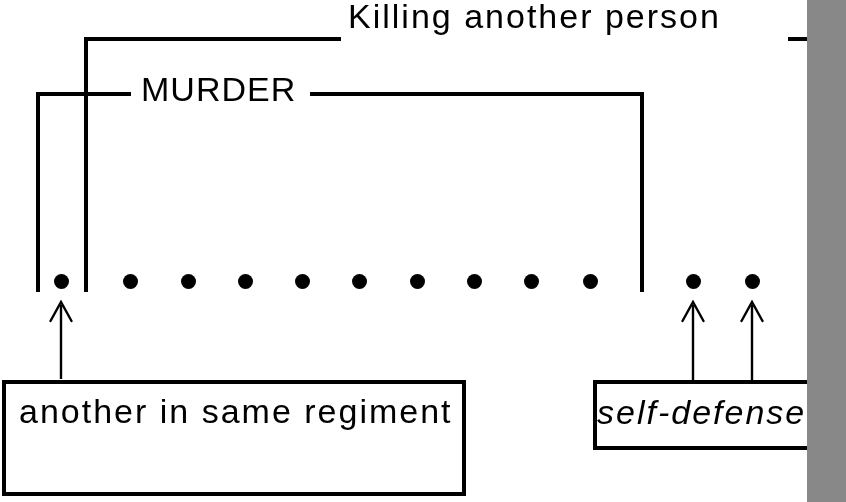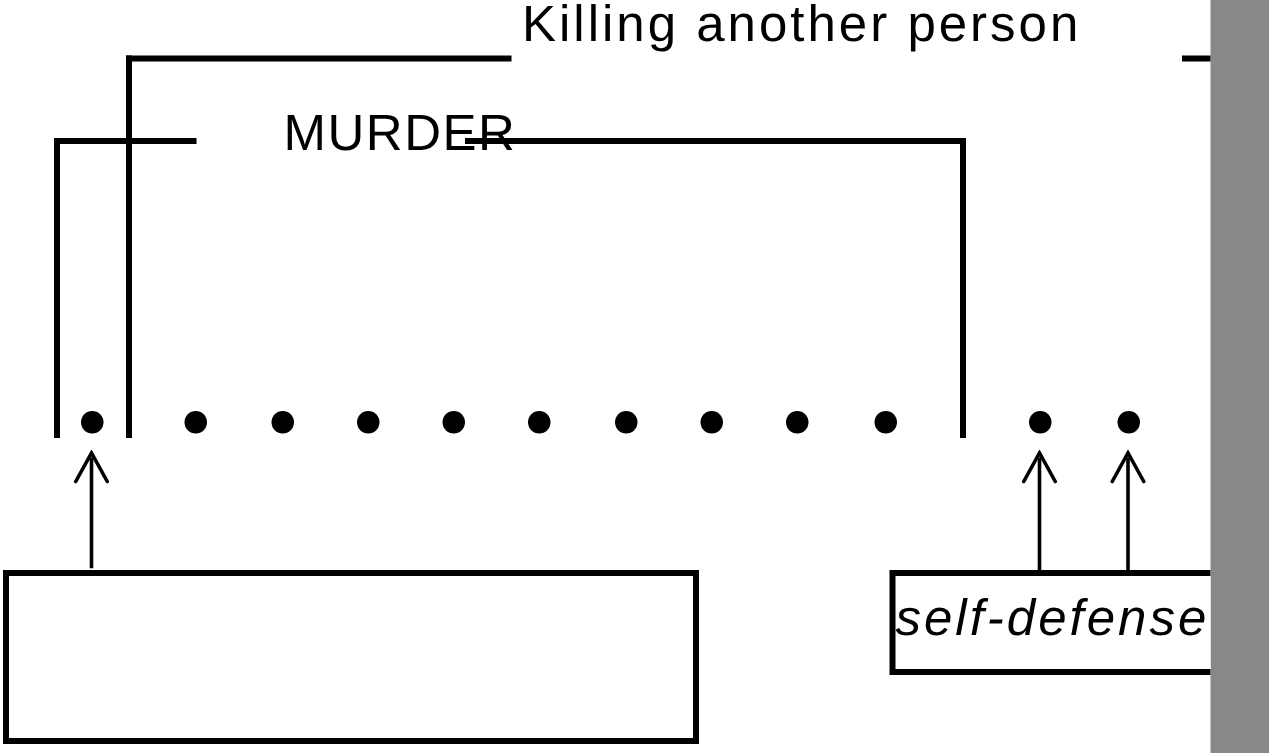--- a/index.html
+++ b/index.html
@@ -17,21 +17,21 @@
   .hline, .vline { position: absolute; background: var(--ink, #000); }
   .label { position: absolute; color: var(--ink, #000); white-space: nowrap; }
   .sentence {
     font-size: 34px;
     line-height: 42px;
     letter-spacing: 2px;
   }
   .top-label { left: 348px; top: -5px; }
   .murder-label {
     left: 141px; top: 68px;
-    font-size: 34px; line-height: 42px; letter-spacing: 1px; margin-left: 48px;
+    font-size: 34px; line-height: 42px; letter-spacing: 1px;
   }
   
   .outer-left-leg   { left: 84px;  top: 37px; width: 4px;  height: 255px; }
   .outer-top-left   { left: 84px;  top: 37px; width: 257px; height: 4px; }
   .outer-top-right  { left: 788px; top: 37px; width: 24px;  height: 4px; }
   .outer-right-leg  { left: 808px; top: 37px; width: 4px;  height: 255px; }
   
   .murder-left-leg  { left: 36px;  top: 92px; width: 4px;  height: 200px; }
   .murder-top-left  { left: 36px;  top: 92px; width: 95px;  height: 4px; }
   .murder-top-right { left: 310px; top: 92px; width: 334px; height: 4px; }
@@ -111,19 +111,20 @@
       </div>
       <div class="arrow" style="left: 737px; top: 300px;">
         <svg width="30" height="80" viewBox="0 0 30 80">
           <line x1="15" y1="5" x2="15" y2="80" stroke="#000000" stroke-width="2.4"></line>
           <polyline points="4.5,21 15,2 25.5,21" fill="none" stroke="#000000" stroke-width="2.4" stroke-linecap="round"></polyline>
         </svg>
       </div>
     </div>
 
   <div class="box left-box">
+    <div class="sentence-line">another in same regiment</div>
   </div>
 
   <div class="box right-box">
     <div class="sentence-line">self-defense</div>
   </div>
 
 </div>
 
 </body></html>

